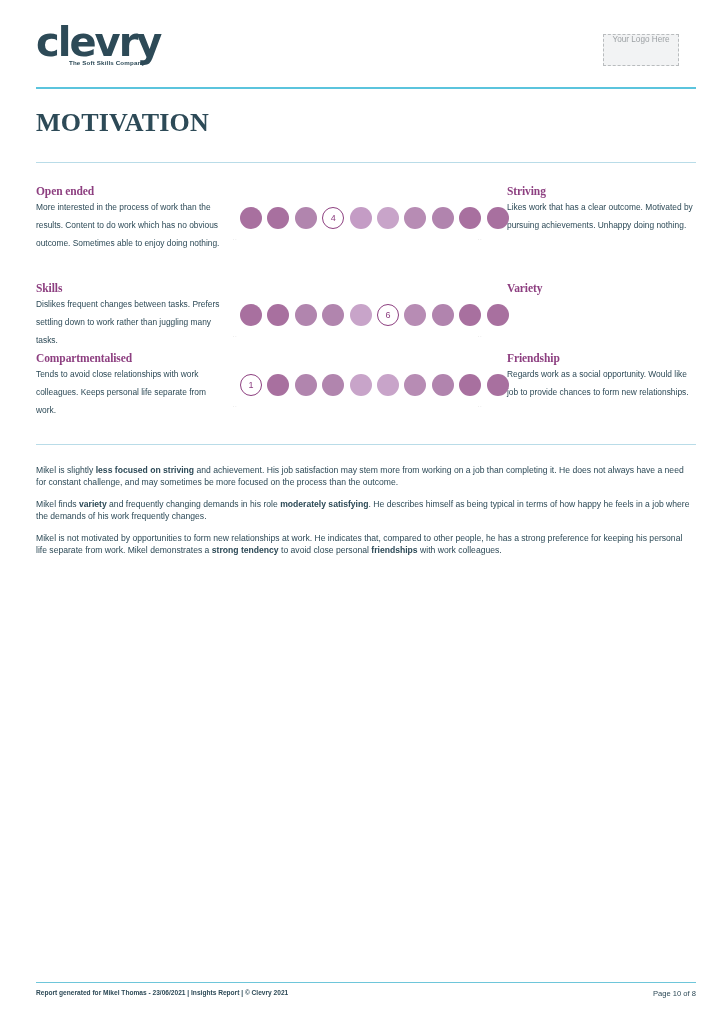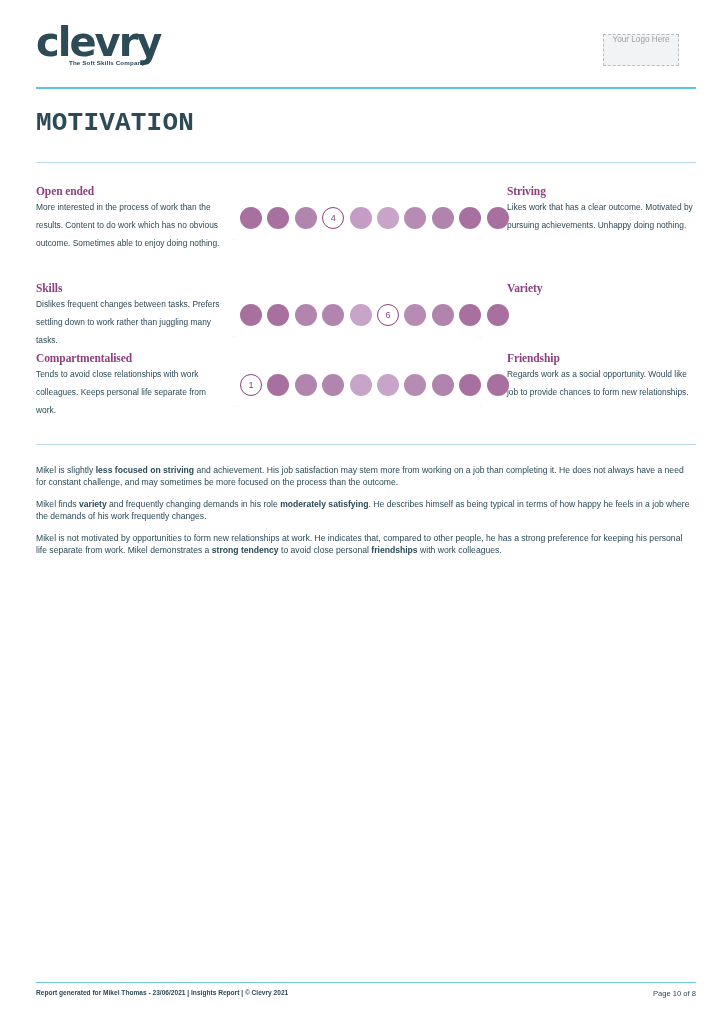--- a/index.html
+++ b/index.html
@@ -87,21 +87,21 @@
     height: 1px;
     background: #b9dce8;
   }
   .rule-thin.under-title { top: 162px; }
   .rule-thin.under-scales { top: 444px; }
 
   .page-title {
     position: absolute;
     left: 36px;
     top: 108px;
-    font-family: Liberation Mono, monospace;
+    font-family: Liberation Serif, serif;
     font-size: 26px;
     font-weight: bold;
     letter-spacing: 0.2px;
     color: #2d4a57;
     margin: 0;
   }
 
   
   .scales {
     position: absolute;

